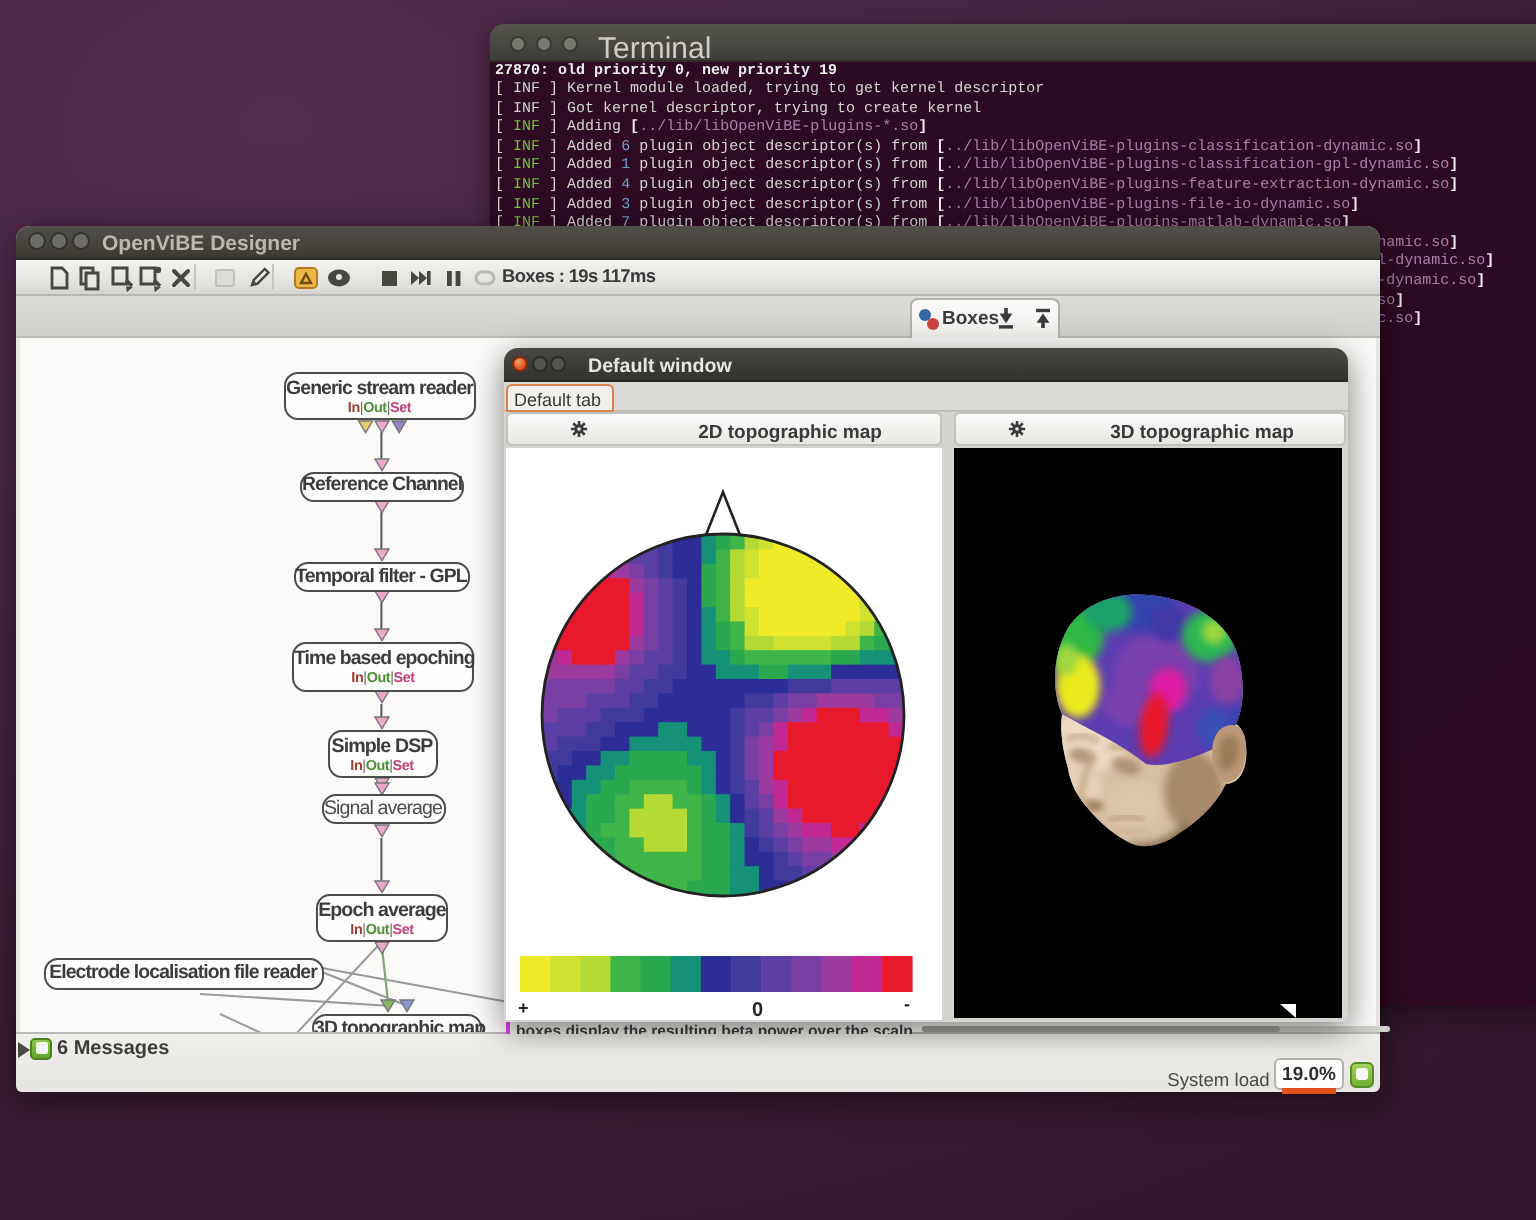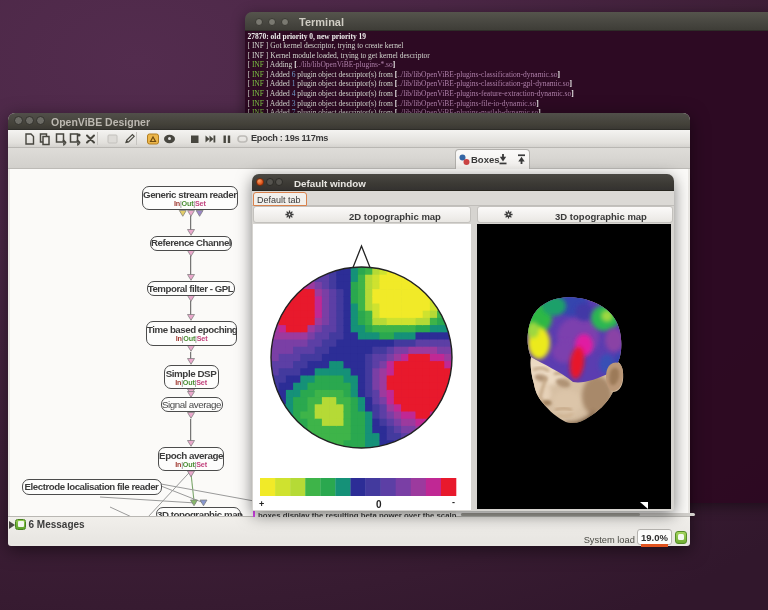--- a/index.html
+++ b/index.html
@@ -4,22 +4,22 @@
 html,body{width:768px;height:610px;overflow:hidden;font-family:"Liberation Sans",sans-serif}
 body{background:radial-gradient(125% 105% at 18% 10%, #532c4e 0%, #4b2746 32%, #402039 62%, #371b31 85%, #31172c 100%);position:relative}
 .abs{position:absolute}
 
 #term{left:245px;top:12px;width:531px;height:491px;border-radius:7px 7px 0 0;
 box-shadow:0 3px 14px rgba(0,0,0,.45)}
 #term .tb{position:absolute;left:0;top:0;right:0;height:19px;border-radius:7px 7px 0 0;
 background:linear-gradient(#55544c,#474640 60%,#3e3d37);border-bottom:1px solid #2e2d28}
 #term .body{position:absolute;left:0;top:19px;right:0;bottom:0;background:rgba(45,9,34,.965)}
 .circ{position:absolute;border-radius:50%}
-#term .tb .t{position:absolute;left:54px;top:4px;font-size:11px;font-weight:bold;color:#cfccc3}
-.tl{white-space:pre;font-family:Liberation Serif, serif;font-size:7.5px;line-height:9.6px;letter-spacing:0}
+#term .tb .t{position:absolute;left:54px;top:4px;font-size:15px;font-weight:normal;color:#cfccc3}
+.tl{white-space:pre;font-family:Liberation Mono, monospace;font-size:7.5px;line-height:9.6px;letter-spacing:0}
 #tlines{position:absolute;left:2.5px;top:0.5px}
 .tl .w{color:#d3d7cf}.tl .g{color:#7bc043}.tl .b{color:#729fcf}.tl .m{color:#ad7fa8}.tl .bd{color:#eeeeec;font-weight:bold}
 
 #des{left:8px;top:113px;width:682px;height:433px;border-radius:7px 7px 3px 3px;
 background:#e9e7e3;box-shadow:0 4px 18px rgba(0,0,0,.5)}
 #des .tb{position:absolute;left:0;top:0;right:0;height:17px;border-radius:7px 7px 0 0;
 background:linear-gradient(#514f4a,#434139 70%,#3a3833);border-bottom:1px solid #2e2d28}
 #des .tb .t{position:absolute;left:43px;top:3px;font-size:10.5px;font-weight:bold;color:#bcb8b1}
 #des .tools{position:absolute;left:0;top:17px;right:0;height:18px;
 background:linear-gradient(#f4f3f1,#e2e0dc 75%,#d5d3cf);border-bottom:1px solid #b9b7b3}
@@ -56,22 +56,22 @@
 #cap{left:253px;top:511px;width:203px;height:6px;background:#f2f1ed;overflow:hidden;font-size:7.8px;
 font-weight:bold;color:#3f3f3f;border-left:2px solid #d946ef}
 #hsb{left:461px;top:512.5px;width:234px;height:3.5px;background:#d2d0cc;border-radius:2px}
 #hsbh{left:461px;top:512.5px;width:179px;height:3.5px;background:#a5a39d;border-radius:2px}
 </style></head><body>
 
 <div class="abs" id="term">
   <div class="body">
       <div id="tlines">
 <div class="tl"><span class="bd">27870: old priority 0, new priority 19</span></div>
+<div class="tl"><span class="w">[ </span><span class="w">INF</span><span class="w"> ] Kernel module loaded, trying to get kernel descriptor</span></div>
 <div class="tl"><span class="w">[ </span><span class="w">INF</span><span class="w"> ] Got kernel descriptor, trying to create kernel</span></div>
-<div class="tl"><span class="w">[ </span><span class="w">INF</span><span class="w"> ] Kernel module loaded, trying to get kernel descriptor</span></div>
 <div class="tl"><span class="w">[ </span><span class="g">INF</span><span class="w"> ] Adding </span><span class="bd">[</span><span class="m">../lib/libOpenViBE-plugins-*.so</span><span class="bd">]</span></div>
 <div class="tl"><span class="w">[ </span><span class="g">INF</span><span class="w"> ] </span><span class="w">Added </span><span class="b">6</span><span class="w"> plugin object descriptor(s) from </span><span class="bd">[</span><span class="m">../lib/libOpenViBE-plugins-classification-dynamic.so</span><span class="bd">]</span></div>
 <div class="tl"><span class="w">[ </span><span class="g">INF</span><span class="w"> ] </span><span class="w">Added </span><span class="b">1</span><span class="w"> plugin object descriptor(s) from </span><span class="bd">[</span><span class="m">../lib/libOpenViBE-plugins-classification-gpl-dynamic.so</span><span class="bd">]</span></div>
 <div class="tl"><span class="w">[ </span><span class="g">INF</span><span class="w"> ] </span><span class="w">Added </span><span class="b">4</span><span class="w"> plugin object descriptor(s) from </span><span class="bd">[</span><span class="m">../lib/libOpenViBE-plugins-feature-extraction-dynamic.so</span><span class="bd">]</span></div>
 <div class="tl"><span class="w">[ </span><span class="g">INF</span><span class="w"> ] </span><span class="w">Added </span><span class="b">3</span><span class="w"> plugin object descriptor(s) from </span><span class="bd">[</span><span class="m">../lib/libOpenViBE-plugins-file-io-dynamic.so</span><span class="bd">]</span></div>
 <div class="tl"><span class="w">[ </span><span class="g">INF</span><span class="w"> ] </span><span class="w">Added </span><span class="b">7</span><span class="w"> plugin object descriptor(s) from </span><span class="bd">[</span><span class="m">../lib/libOpenViBE-plugins-matlab-dynamic.so</span><span class="bd">]</span></div>
 <div class="tl"><span class="w">[ </span><span class="g">INF</span><span class="w"> ] </span><span class="w">Added </span><span class="b">18</span><span class="w"> plugin object descriptor(s) from </span><span class="bd">[</span><span class="m">../lib/libOpenViBE-plugins-signal-processing-dynamic.so</span><span class="bd">]</span></div>
 <div class="tl"><span class="w">[ </span><span class="g">INF</span><span class="w"> ] </span><span class="w">Added </span><span class="b">25</span><span class="w"> plugin object descriptor(s) from </span><span class="bd">[</span><span class="m">../lib/libOpenViBE-plugins-signal-processing-gpl-dynamic.so</span><span class="bd">]</span></div>
 <div class="tl"><span class="w">[ </span><span class="g">INF</span><span class="w"> ] </span><span class="w">Added </span><span class="b">10</span><span class="w"> plugin object descriptor(s) from </span><span class="bd">[</span><span class="m">../lib/libOpenViBE-plugins-simple-visualisation-dynamic.so</span><span class="bd">]</span></div>
 <div class="tl"><span class="w">[ </span><span class="g">INF</span><span class="w"> ] </span><span class="w">Added </span><span class="b">11</span><span class="w"> plugin object descriptor(s) from </span><span class="bd">[</span><span class="m">../lib/libOpenViBE-plugins-stimulation-dynamic.so</span><span class="bd">]</span></div>
@@ -140,21 +140,21 @@
         <path d="M6.5 3.5l4 3.5-4 3.5z" fill="#47463f"></path>
         <rect x="10.5" y="3.5" width="1.8" height="7" fill="#47463f"></rect>
       </svg>
       <svg class="abs" style="left:212px;top:2px" width="13" height="14" viewBox="0 0 13 14">
         <rect x="3.5" y="3.5" width="2.4" height="7.5" fill="#47463f"></rect>
         <rect x="7.8" y="3.5" width="2.4" height="7.5" fill="#47463f"></rect>
       </svg>
       <svg class="abs" style="left:228px;top:2px" width="13" height="14" viewBox="0 0 13 14">
         <rect x="2" y="4" width="9" height="6" rx="3" fill="none" stroke="#bdbbb7" stroke-width="1.6"></rect>
       </svg>
-      <div class="abs" style="left:243px;top:3px;font-size:9.2px;font-weight:bold;color:#3a3a3a;letter-spacing:-0.3px">Epoch : 19s 117ms</div>
+      <div class="abs" style="left:243px;top:3px;font-size:9.2px;font-weight:bold;color:#3a3a3a;letter-spacing:-0.3px">Boxes : 19s 117ms</div>
     </div>
   <div class="tabrow">
     <div id="tabboxes"><svg class="abs" style="left:2px;top:3px" width="13" height="13" viewBox="0 0 13 13">
           <circle cx="4.5" cy="4.5" r="3" fill="#3465a4"></circle>
           <circle cx="8.5" cy="9" r="3" fill="#cc4444"></circle>
         </svg>Boxes&nbsp;&nbsp;<svg class="abs" style="left:42px;top:4px" width="28" height="12" viewBox="0 0 28 12">
           <path d="M5 0v3.2" stroke="#3a3a3a" stroke-width="1.8"></path>
           <path d="M1.8 2.8L5 7.6l3.2-4.8z" fill="#3a3a3a"></path>
           <rect x="1.5" y="8.6" width="7" height="1.7" fill="#3a3a3a"></rect>
           <rect x="20" y="0.4" width="7" height="1.7" fill="#3a3a3a"></rect>

